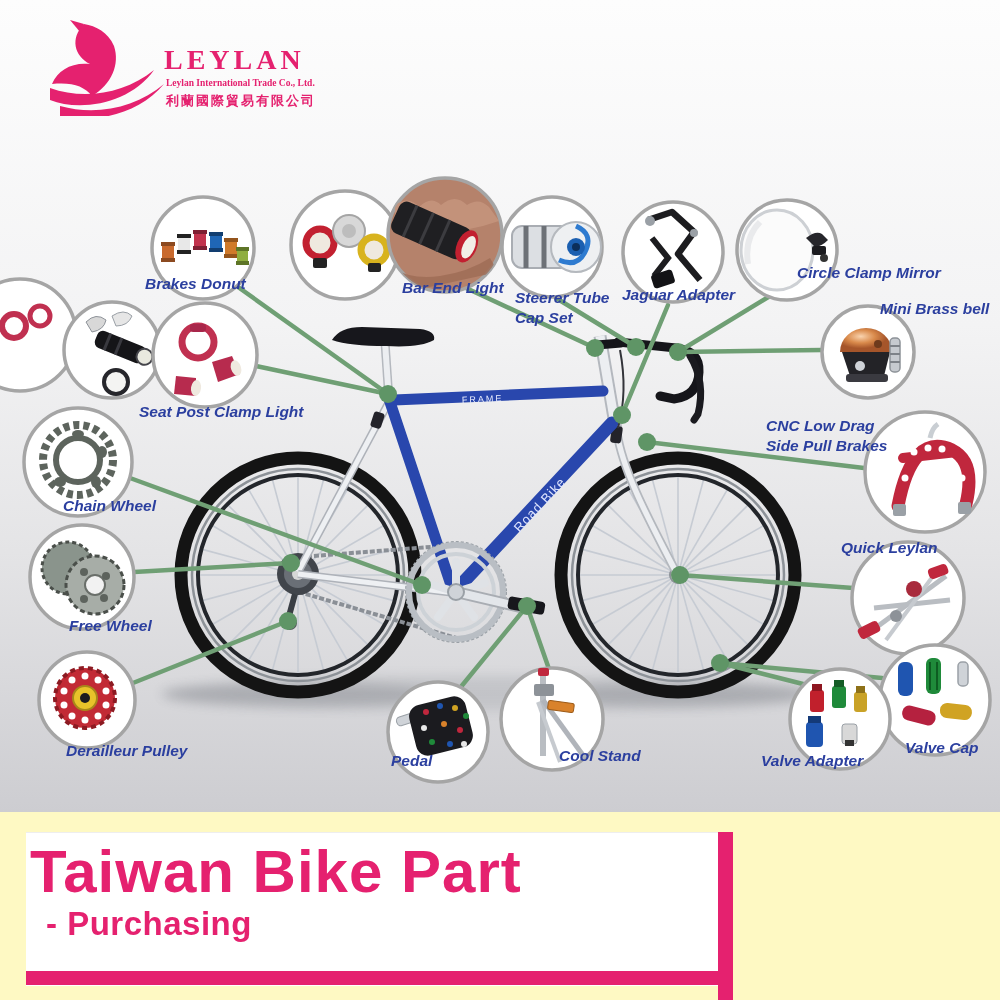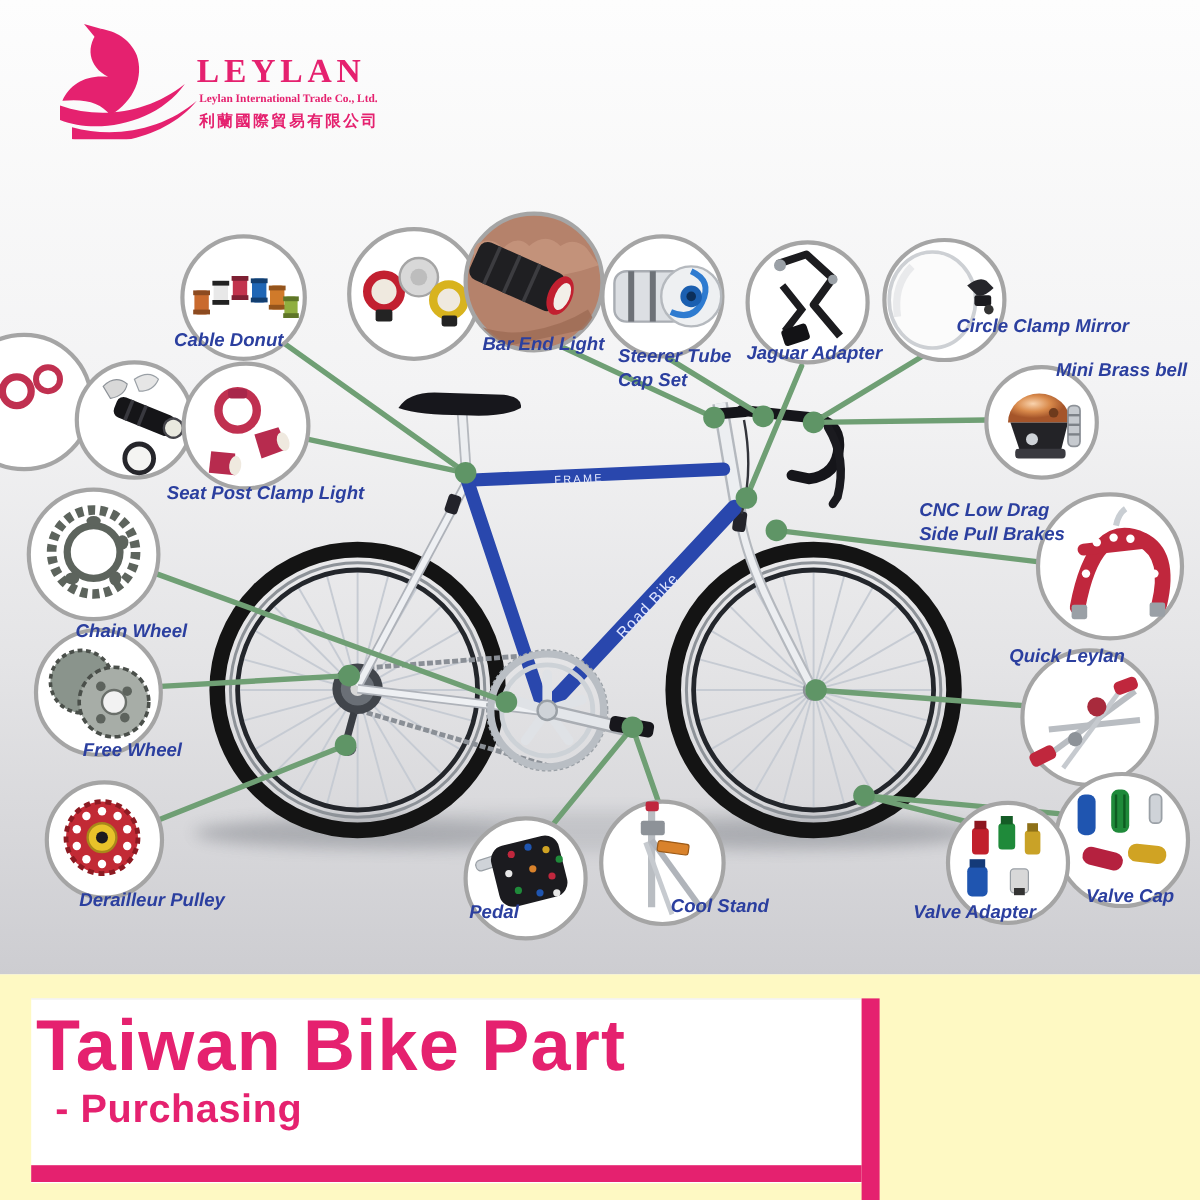--- a/index.html
+++ b/index.html
@@ -433,35 +433,35 @@
       <path d="M58,8 L44,4 L54,16 Z" fill="#e5216f"></path>
       <path d="M58,8 C44,22 48,40 64,48 C46,46 32,54 26,68 C46,66 58,70 66,80 C86,68 94,48 88,30 C82,16 70,10 58,8 Z" fill="#e5216f"></path>
       <path d="M24,72 C58,84 98,78 128,54 C104,88 54,96 24,84 Z" fill="#e5216f"></path>
       <path d="M34,90 C70,100 110,92 138,68 C112,100 62,108 34,100 Z" fill="#e5216f"></path>
     </svg>
     <div class="brand">LEYLAN</div>
     <div class="sub">Leylan International Trade Co., Ltd.</div>
     <div class="sub-zh">利蘭國際貿易有限公司</div>
   </div>
 
-  <div class="plabel" style="left:145px;top:274px;">Cable Donut</div>
+  <div class="plabel" style="left:145px;top:274px;">Brakes Donut</div>
   <div class="plabel" style="left:402px;top:278px;">Bar End Light</div>
   <div class="plabel wrap" style="left:515px;top:288px;width:105px;">Steerer Tube Cap Set</div>
   <div class="plabel" style="left:622px;top:285px;">Jaguar Adapter</div>
   <div class="plabel" style="left:797px;top:263px;">Circle Clamp Mirror</div>
   <div class="plabel" style="left:880px;top:299px;">Mini Brass bell</div>
   <div class="plabel wrap" style="left:766px;top:416px;width:124px;">CNC Low Drag Side Pull Brakes</div>
   <div class="plabel" style="left:841px;top:538px;">Quick Leylan</div>
   <div class="plabel" style="left:905px;top:738px;">Valve Cap</div>
   <div class="plabel" style="left:761px;top:751px;">Valve Adapter</div>
   <div class="plabel" style="left:559px;top:746px;">Cool Stand</div>
   <div class="plabel" style="left:391px;top:751px;">Pedal</div>
   <div class="plabel" style="left:66px;top:741px;">Derailleur Pulley</div>
   <div class="plabel" style="left:69px;top:616px;">Free Wheel</div>
-  <div class="plabel" style="left:63px;top:496px;margin-top:21px;">Chain Wheel</div>
+  <div class="plabel" style="left:63px;top:496px;">Chain Wheel</div>
   <div class="plabel" style="left:139px;top:402px;">Seat Post Clamp Light</div>
 </div>
 
 <div class="band">
   <div class="title-box"></div>
   <div class="bar-right"></div>
   <div class="bar-bottom"></div>
   <div class="heading">Taiwan Bike Part</div>
   <div class="subheading">- Purchasing</div>
 </div>

